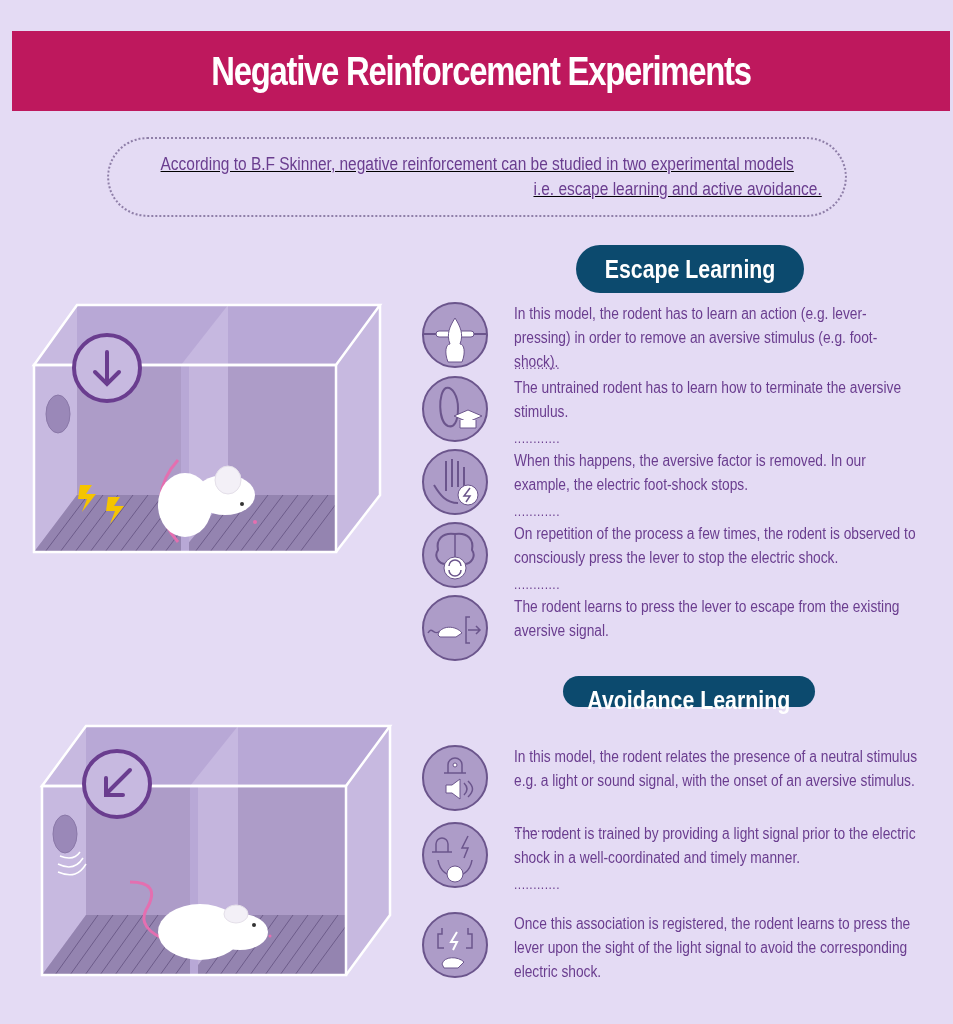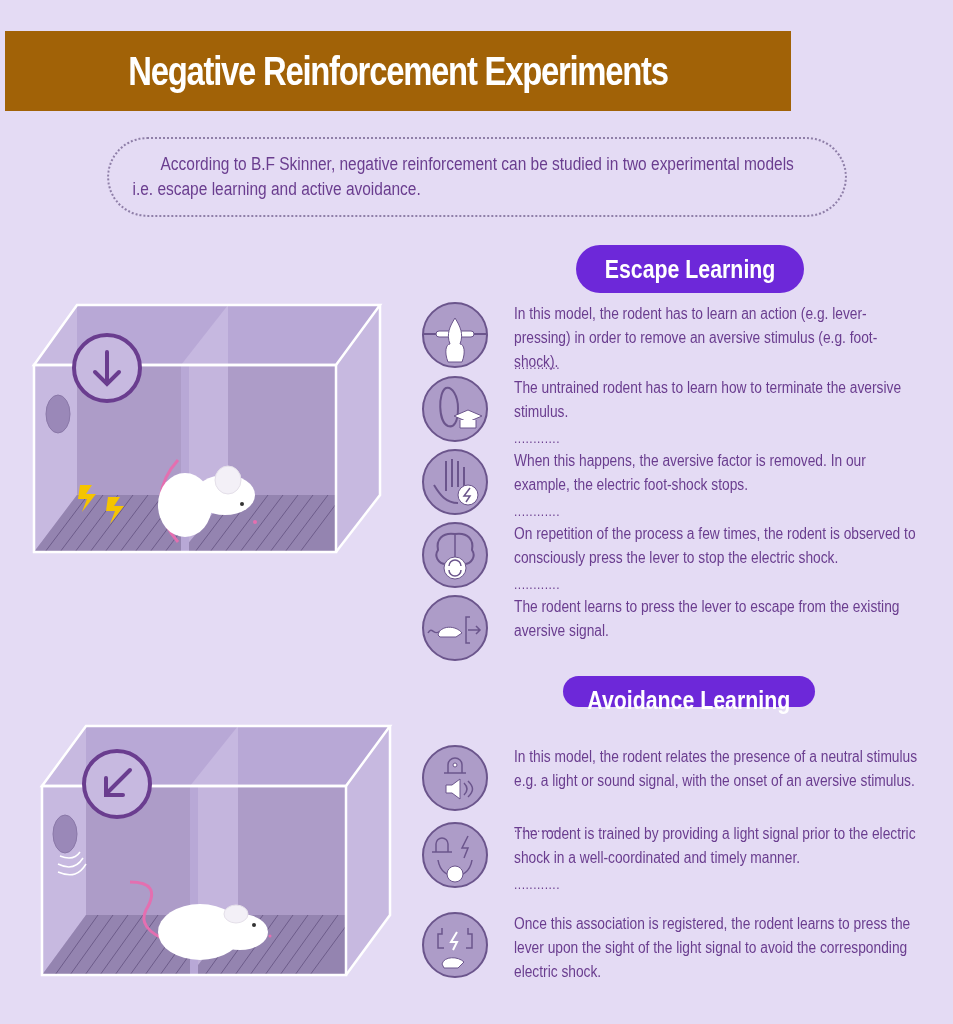--- a/index.html
+++ b/index.html
@@ -1,21 +1,21 @@
 <!DOCTYPE html>
 <html><head>
 <meta charset="utf-8">
 <style>
   html, body { margin:0; padding:0; }
   body { width:953px; height:1024px; background:#e4dbf4; position:relative; overflow:hidden; font-family:"Liberation Sans", sans-serif; }
-  .banner { position:absolute; left:5px; top:31px; width:786px; height:80px; background:#a16207; }
+  .banner { position:absolute; left:12px; top:31px; width:938px; height:80px; background:#be185d; }
   .banner h1 { margin:0; text-align:center; color:#fff; font-family:"Liberation Sans", sans-serif; font-weight:bold; font-size:40px; line-height:80px; letter-spacing:-1.5px; transform:scaleX(0.82); }
-  .intro { position:absolute; left:107px; top:137px; width:740px; height:80px; border:2px dotted #8f7fa8; border-radius:40px; box-sizing:border-box; display:flex; flex-direction:column; justify-content:center; align-items:flex-start; }
+  .intro { position:absolute; left:107px; top:137px; width:740px; height:80px; border:2px dotted #8f7fa8; border-radius:40px; box-sizing:border-box; display:flex; flex-direction:column; justify-content:center; align-items:flex-end;text-decoration:underline; }
   .intro p { margin:0; color:#6a3d8f; font-size:18px; line-height:25px; text-align:center; transform:scaleX(0.86); white-space:nowrap; }
-  .pill { position:absolute; background:#6d28d9; border-radius:26px; color:#fff; font-weight:bold; font-size:26px; text-align:center; }
+  .pill { position:absolute; background:#0c4a6e; border-radius:26px; color:#fff; font-weight:bold; font-size:26px; text-align:center; }
   .pill span { display:inline-block; transform:scaleX(0.82); }
   .item { position:absolute; left:422px; width:500px; }
   .icon-circle { position:absolute; left:0; top:0; width:66px; height:66px; border-radius:50%; background:#ad9cc8; border:2px solid #6b558c; box-sizing:border-box; }
   .icon-circle svg { width:62px; height:62px; }
   .item-text { position:absolute; left:92px; top:0; width:420px; color:#6a3d8f; font-size:16px; line-height:24px; transform-origin:left top; transform:scaleX(0.86); width:470px; }
   .dots { position:absolute; left:92px; color:#6a3d8f; font-size:12px; letter-spacing:0.5px; line-height:10px; }
   .scene { position:absolute; }
 </style>
 </head>
 <body>

